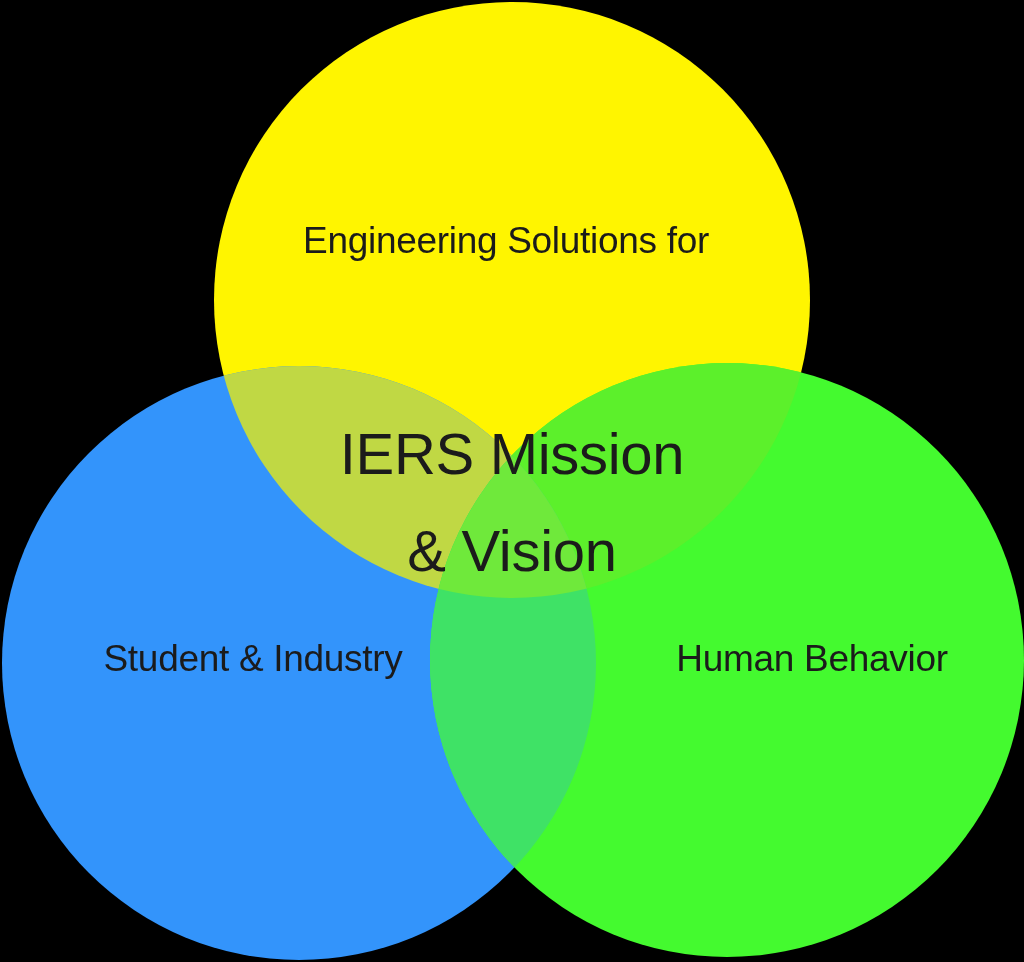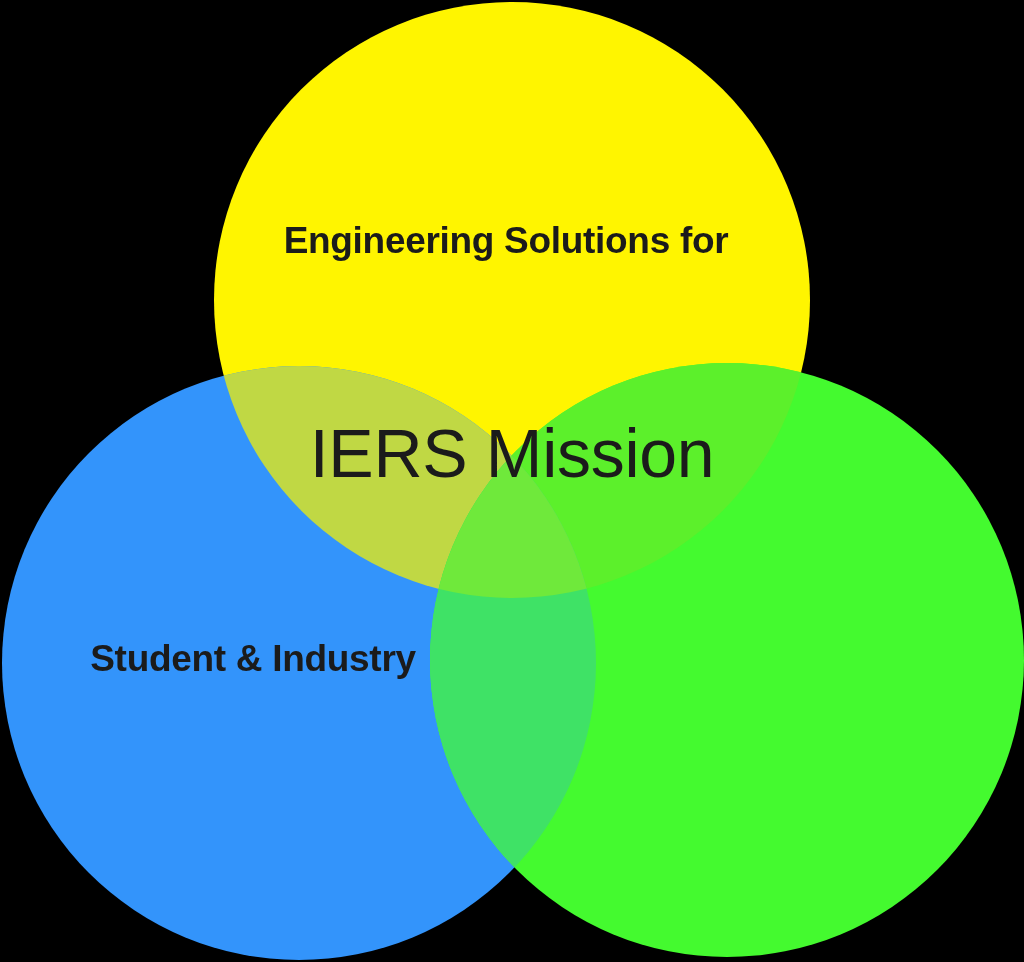--- a/index.html
+++ b/index.html
@@ -25,24 +25,24 @@
     transform: translateX(-50%);
     text-align: center;
     white-space: nowrap;
     color: #1B1B1B;
     letter-spacing: -0.3px;
   }
   .label .line { display: block; }
   .set-label {
     font-size: 37px;
     line-height: 50px;
-    font-weight: 700;
+    font-weight: 400;
   }
   .center-title {
-    font-size: 68px;
+    font-size: 58px;
     line-height: 97px;
     font-weight: 400;
   }
 </style>
 </head>
 <body>
 
 <div class="stage">
 
   <svg width="1024" height="962" viewBox="0 0 1024 962">
@@ -75,22 +75,24 @@
       </g>
     </g>
   </svg>
 
   <div class="label set-label" style="left:506px; top:216px;">
     <span class="line">Engineering Solutions for</span>
   </div>
 
   <div class="label center-title" style="left:512px; top:405px;">
     <span class="line">IERS Mission</span>
+    <span class="line">&amp; Vision</span>
   </div>
 
   <div class="label set-label" style="left:241px; top:634px;margin-left:12px;">
     <span class="line">Student &amp; Industry</span>
   </div>
 
   <div class="label set-label" style="left:812px; top:634px;">
+    <span class="line">Human Behavior</span>
   </div>
 
 </div>
 
 </body></html>

